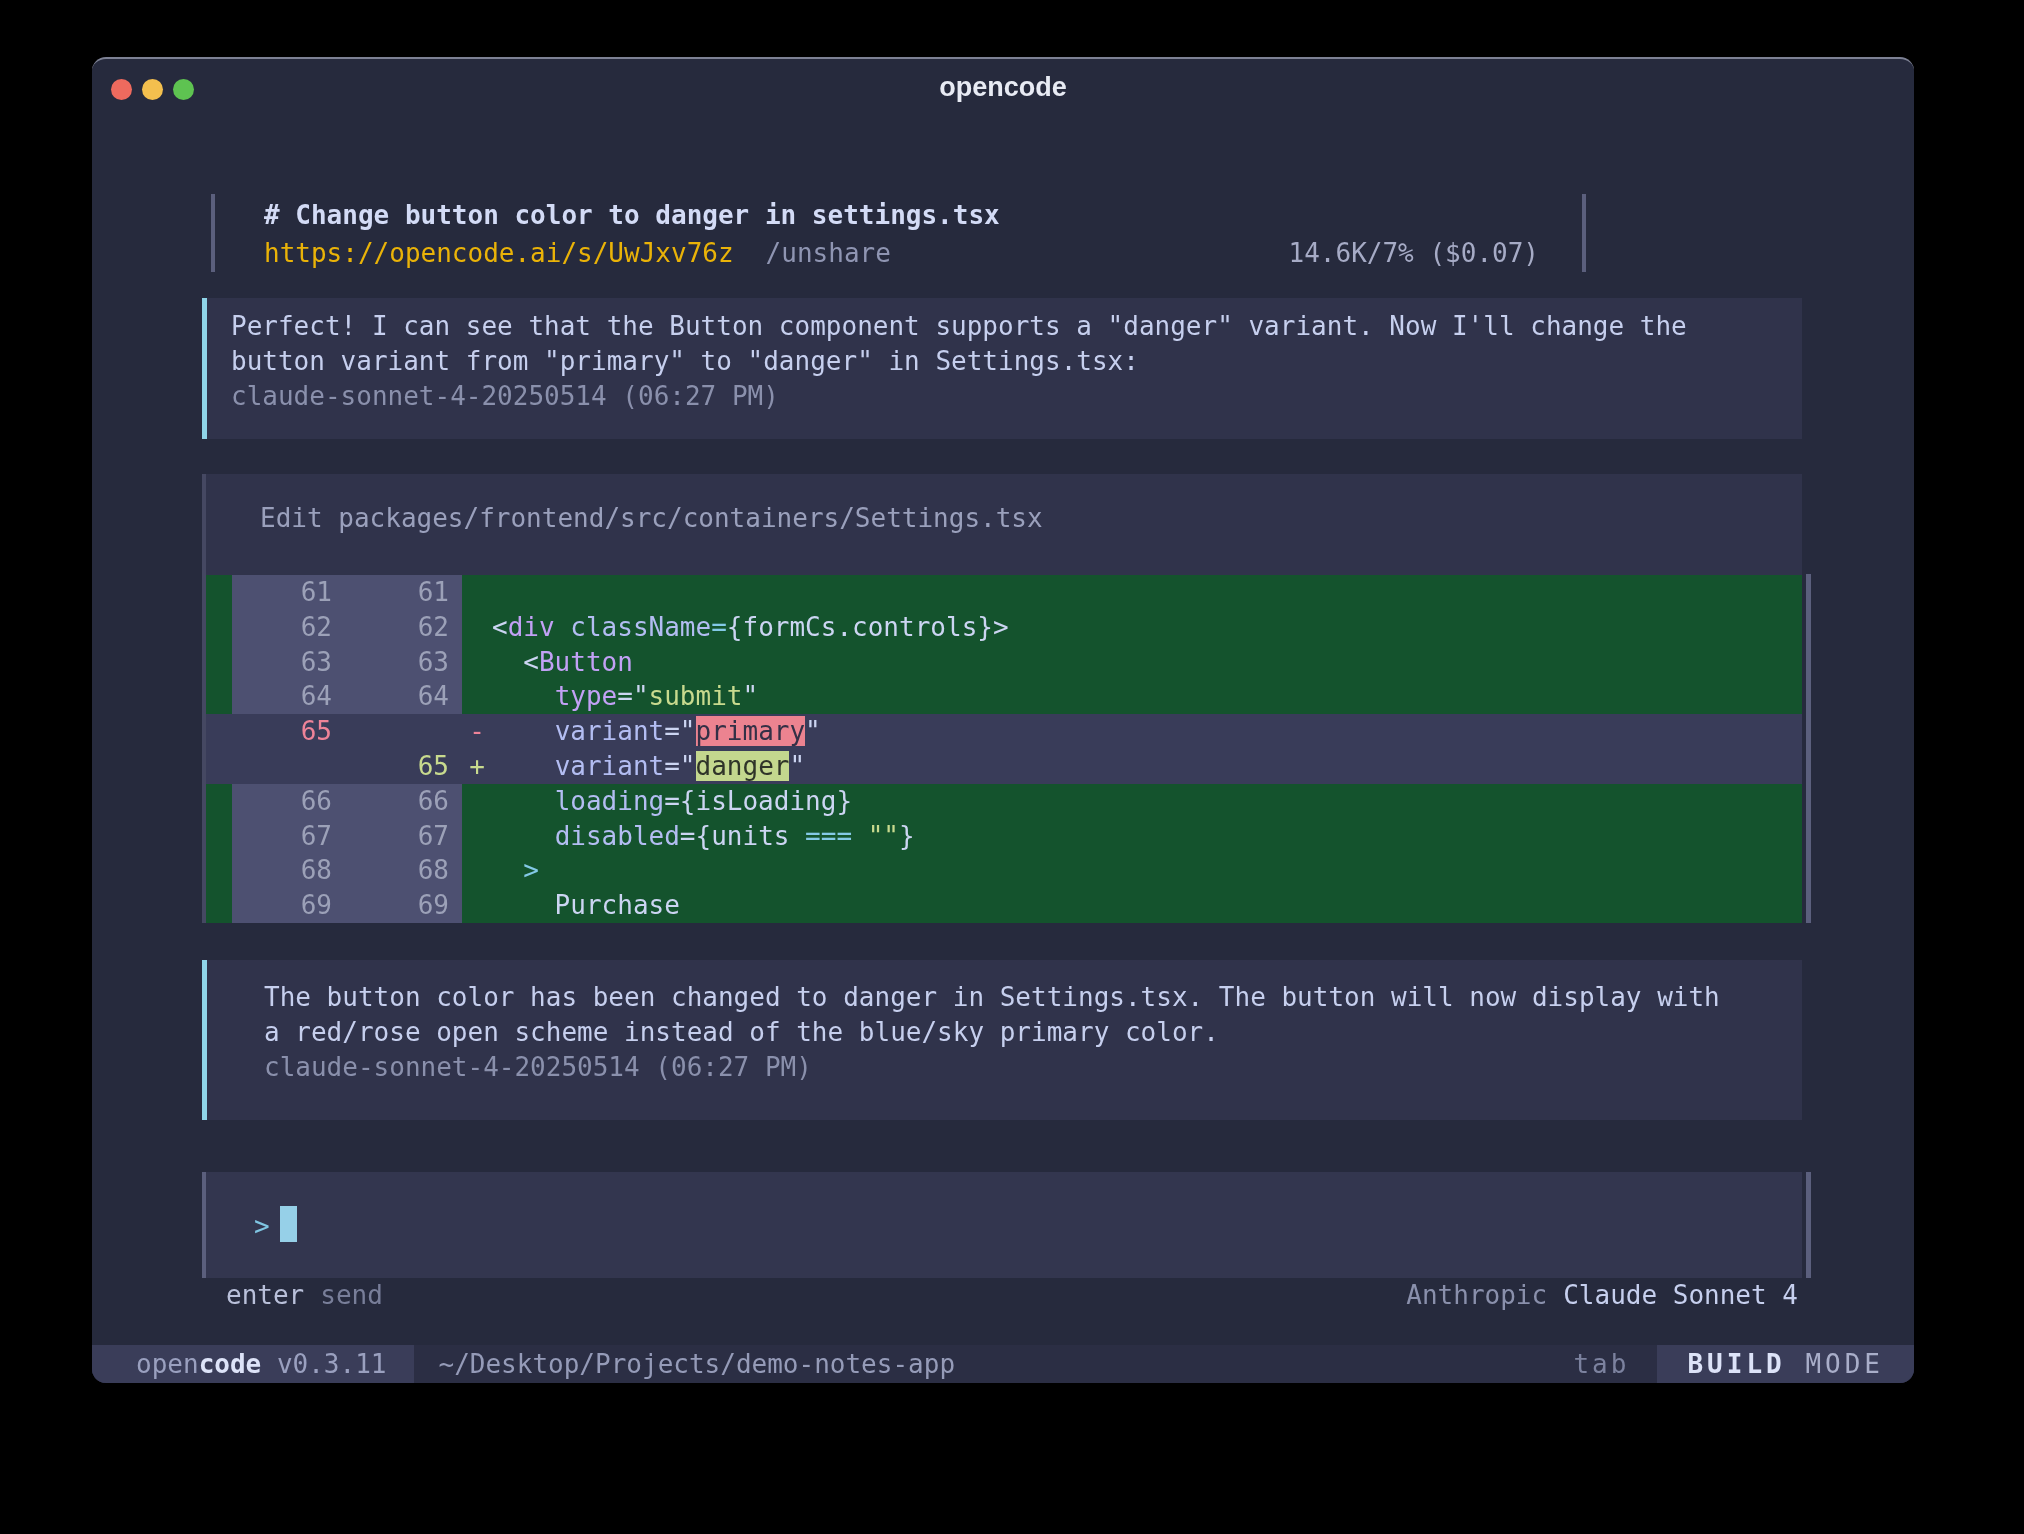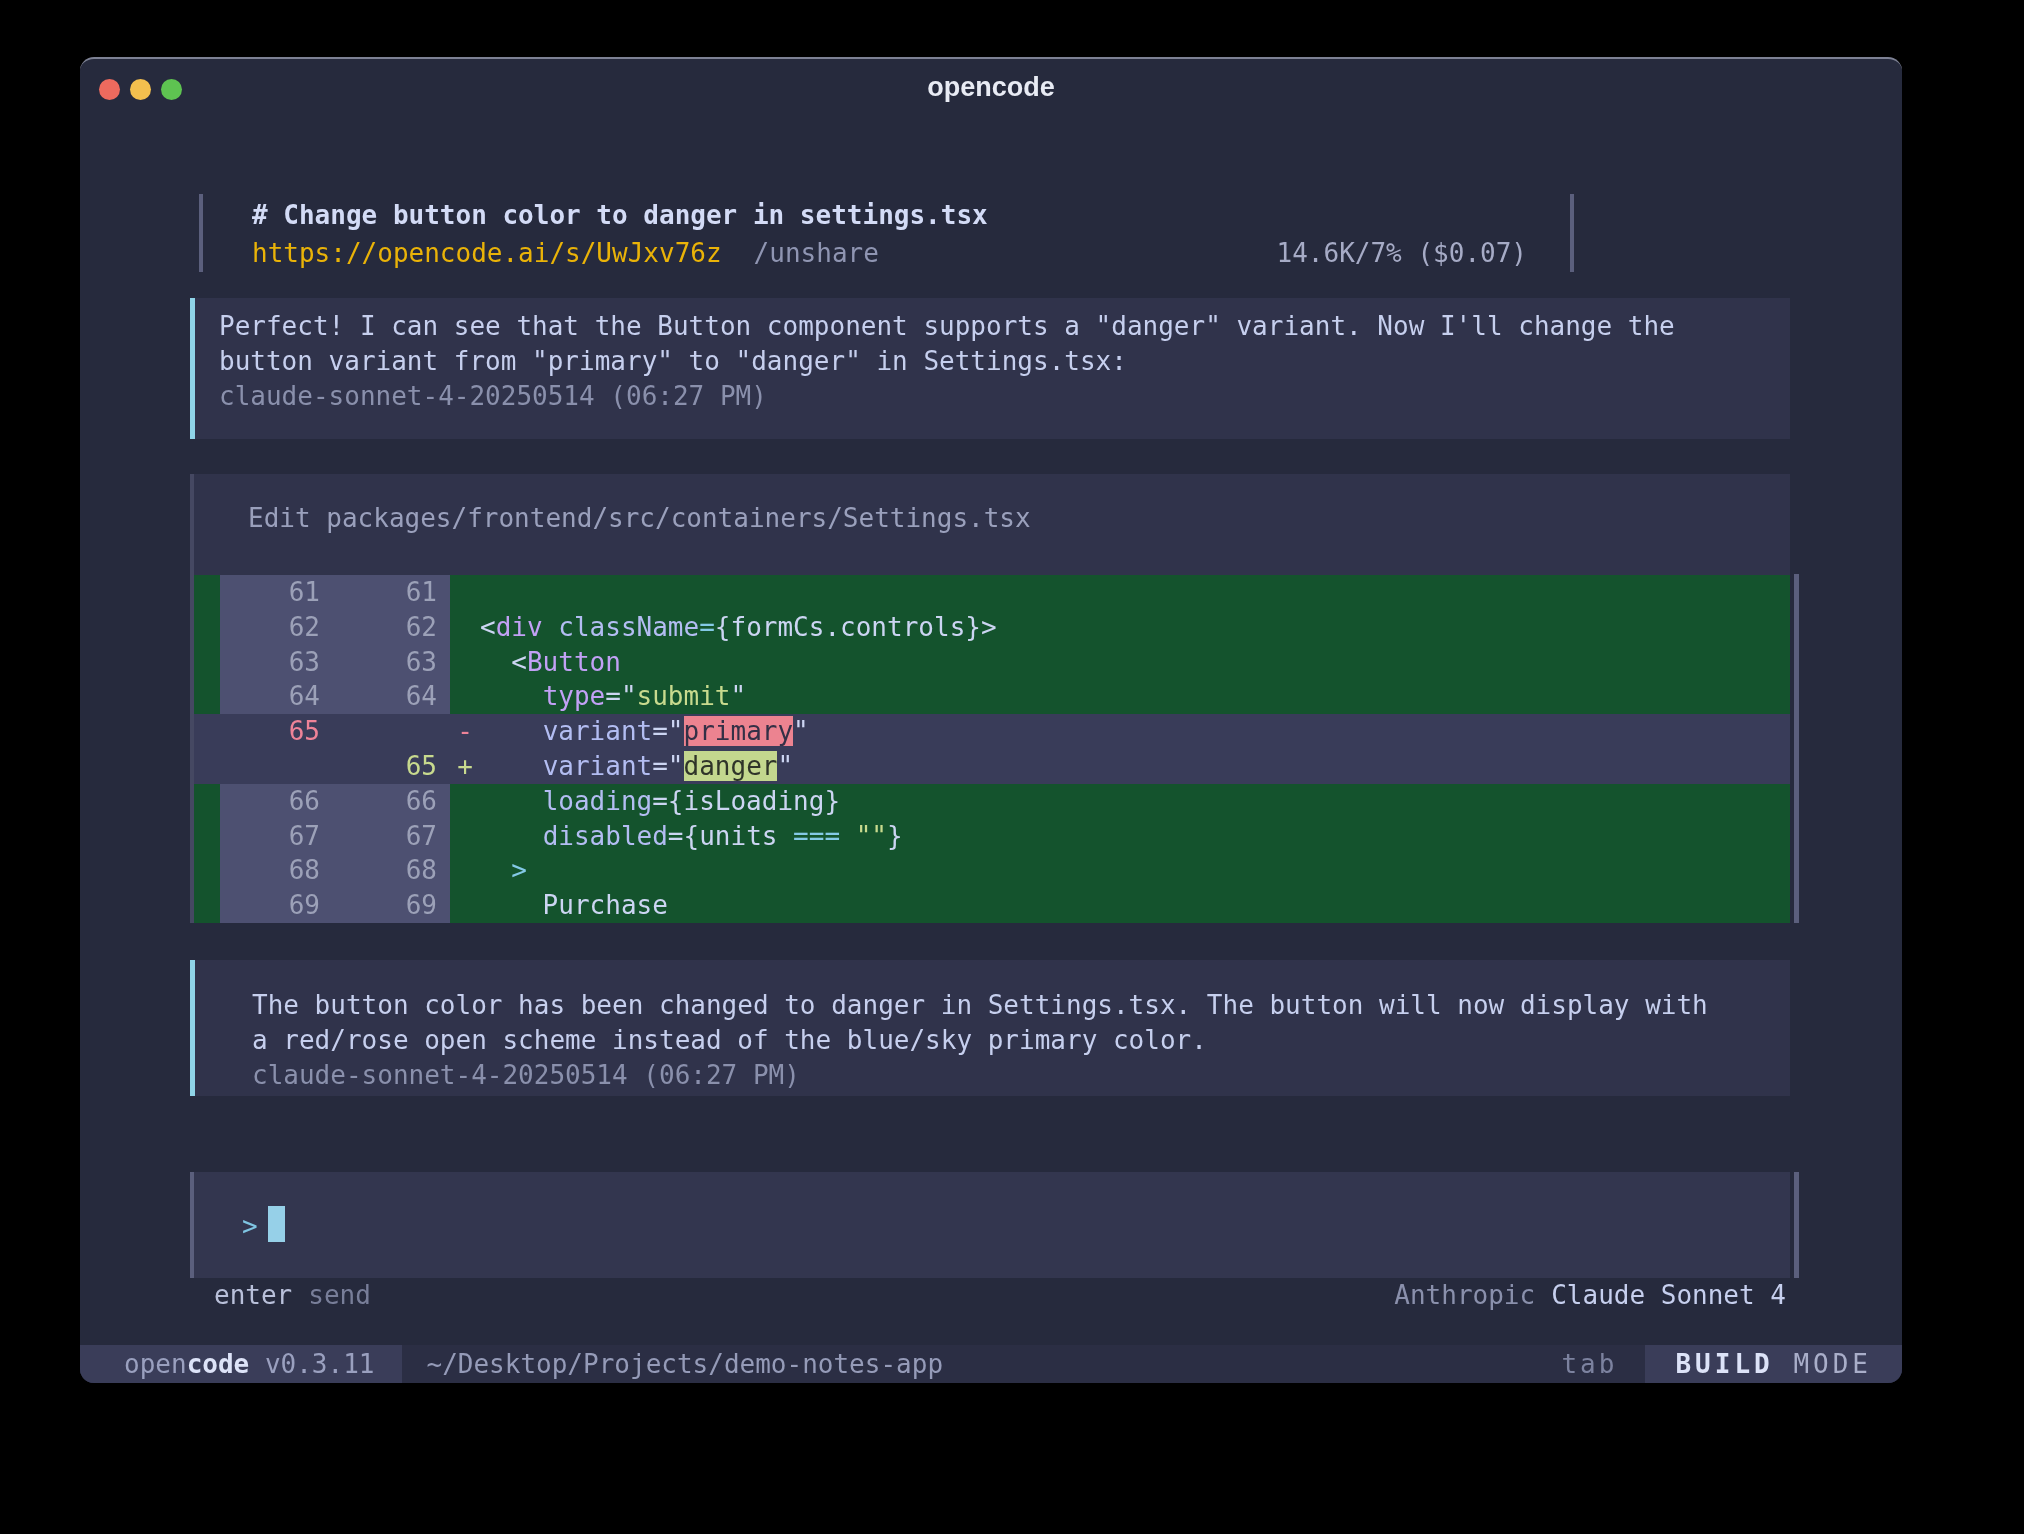--- a/index.html
+++ b/index.html
@@ -1,18 +1,18 @@
 <!DOCTYPE html>
 <html><head>
 <meta charset="utf-8">
 <style>
   * { margin:0; padding:0; box-sizing:border-box; }
   html,body { width:2024px; height:1534px; background:#000; overflow:hidden; }
   .window {
-    position:absolute; left:80px; top:57px; width:1822px; height:1326px;
+    position:absolute; left:92px; top:57px; width:1822px; height:1326px;
     background:#262a3d; border-radius:14px; border-top:2px solid #7d8194;
     overflow:hidden;
     font-family:"DejaVu Sans Mono", monospace;
     font-size:26px; line-height:35px; color:#ccd5f2;
   }
   
   .titlebar { position:absolute; top:0; left:0; right:0; height:58px; }
   .lights { position:absolute; left:19px; top:20px; display:flex; gap:10px; }
   .light { width:21px; height:21px; border-radius:50%; }
   .light.red    { background:#ee6a5e; }
@@ -35,21 +35,21 @@
   .h-share { color:#8f95b2; margin-left:32px; }
   .h-spacer { flex:1; }
   .h-tokens { color:#a6abc6; }
   
   .message {
     position:absolute; left:110px; width:1600px;
     background:#30334b; border-left:5px solid #8fd4e8;
     padding-left:57px;
   }
   .message.m1 { top:239px; height:141px; padding-top:11px;padding-left:24px; }
-  .message.m2 { top:901px; height:136px; padding-top:28px; }
+  .message.m2 { top:901px; height:160px; padding-top:20px; }
   .msg-line { color:#c6cfee; white-space:pre; }
   .msg-meta { color:#8a90ac; white-space:pre; }
   
   .tool {
     position:absolute; top:415px; left:110px; width:1600px; height:449px;
     background:#30334b; border-left:4px solid #454862;
   }
   .tool-title { padding:27px 0 0 54px; color:#9aa0bc; white-space:pre; }
   .diff { position:absolute; top:101px; left:0; right:0; bottom:0; background:#14532d; }
   .drow { display:flex; height:34.8px; line-height:34.8px; padding-left:26px; }

